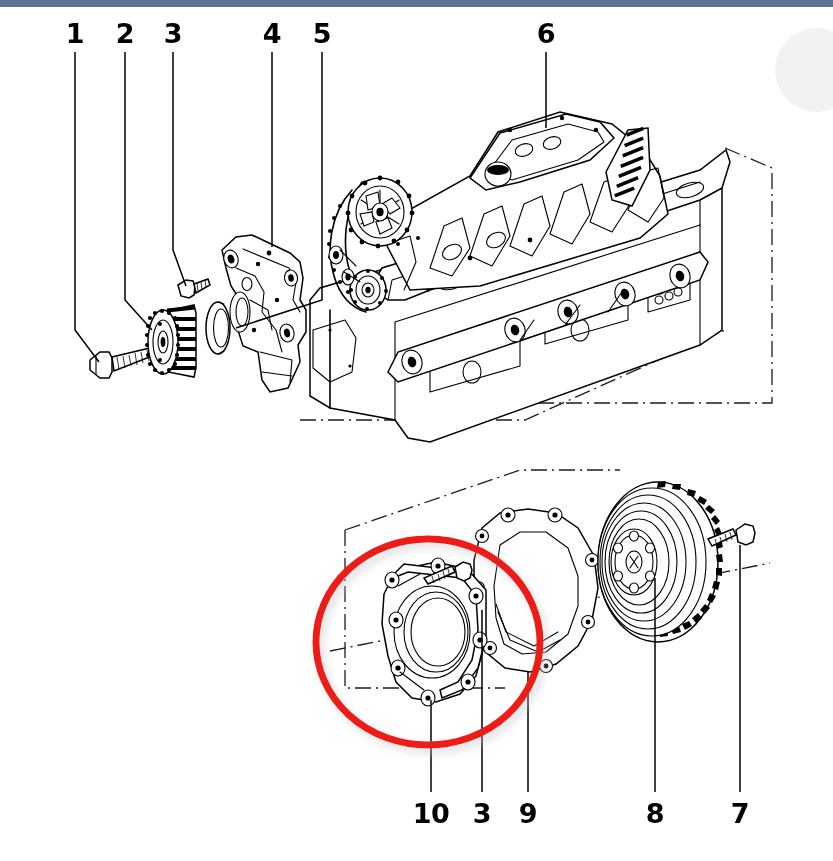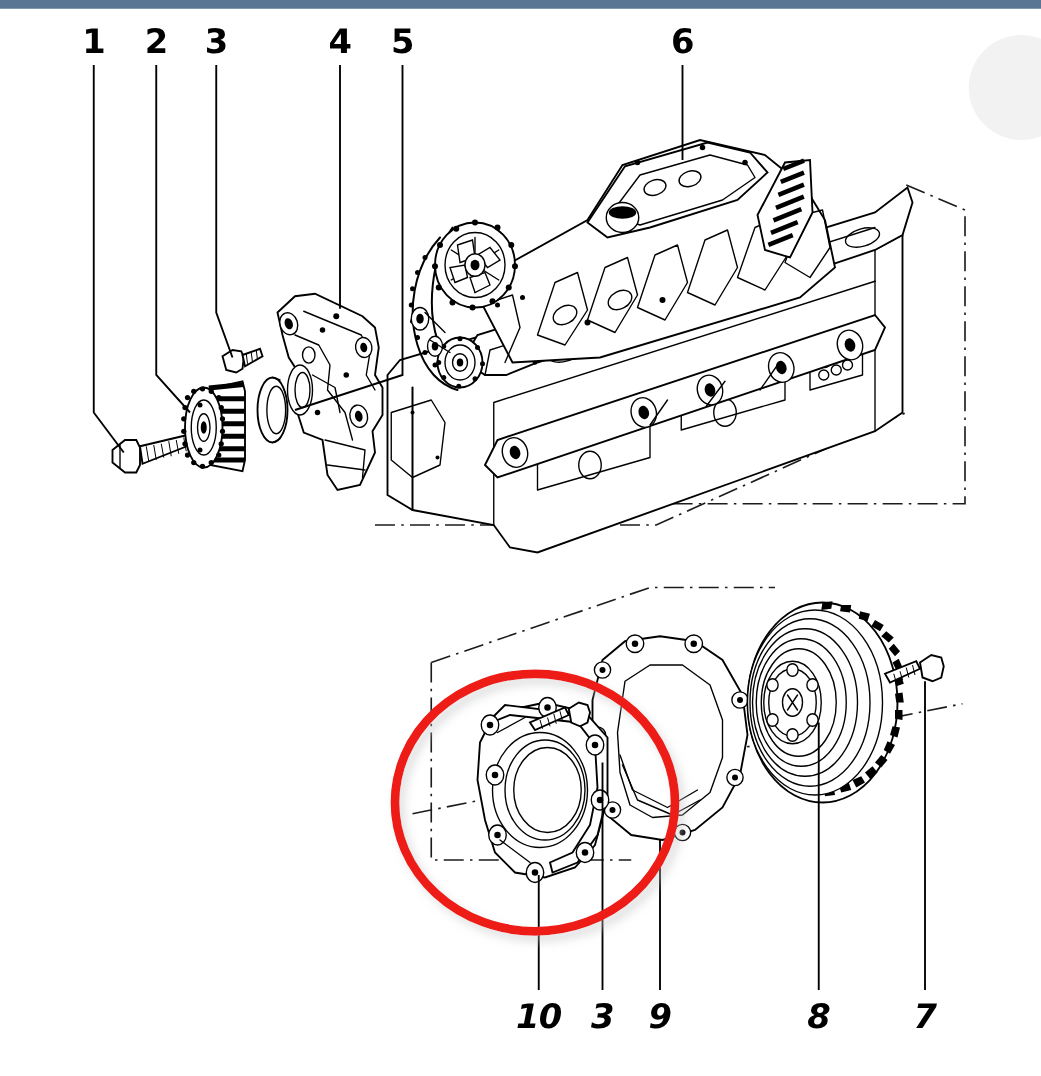--- a/index.html
+++ b/index.html
@@ -44,21 +44,21 @@
     position: absolute;
     font-family: "DejaVu Sans", sans-serif;
     font-weight: bold;
     font-size: 27px;
     color: #000000;
     line-height: 1;
     letter-spacing: -0.5px;
     white-space: nowrap;
   }
   .callout-num.c-top { transform: translateX(-50%); }
-  .callout-num.c-bot { transform: translateX(-50%); font-style: italic; }
+  .callout-num.c-bot { transform: translateX(-50%); }
 </style>
 </head>
 <body>
 
 <div id="page">
 
   <div id="topbar" style="background: rgb(90, 116, 148);"></div>
   <div id="ghost-circle"></div>
 
   <svg id="diagram" viewBox="0 0 833 861" xmlns="http://www.w3.org/2000/svg">

